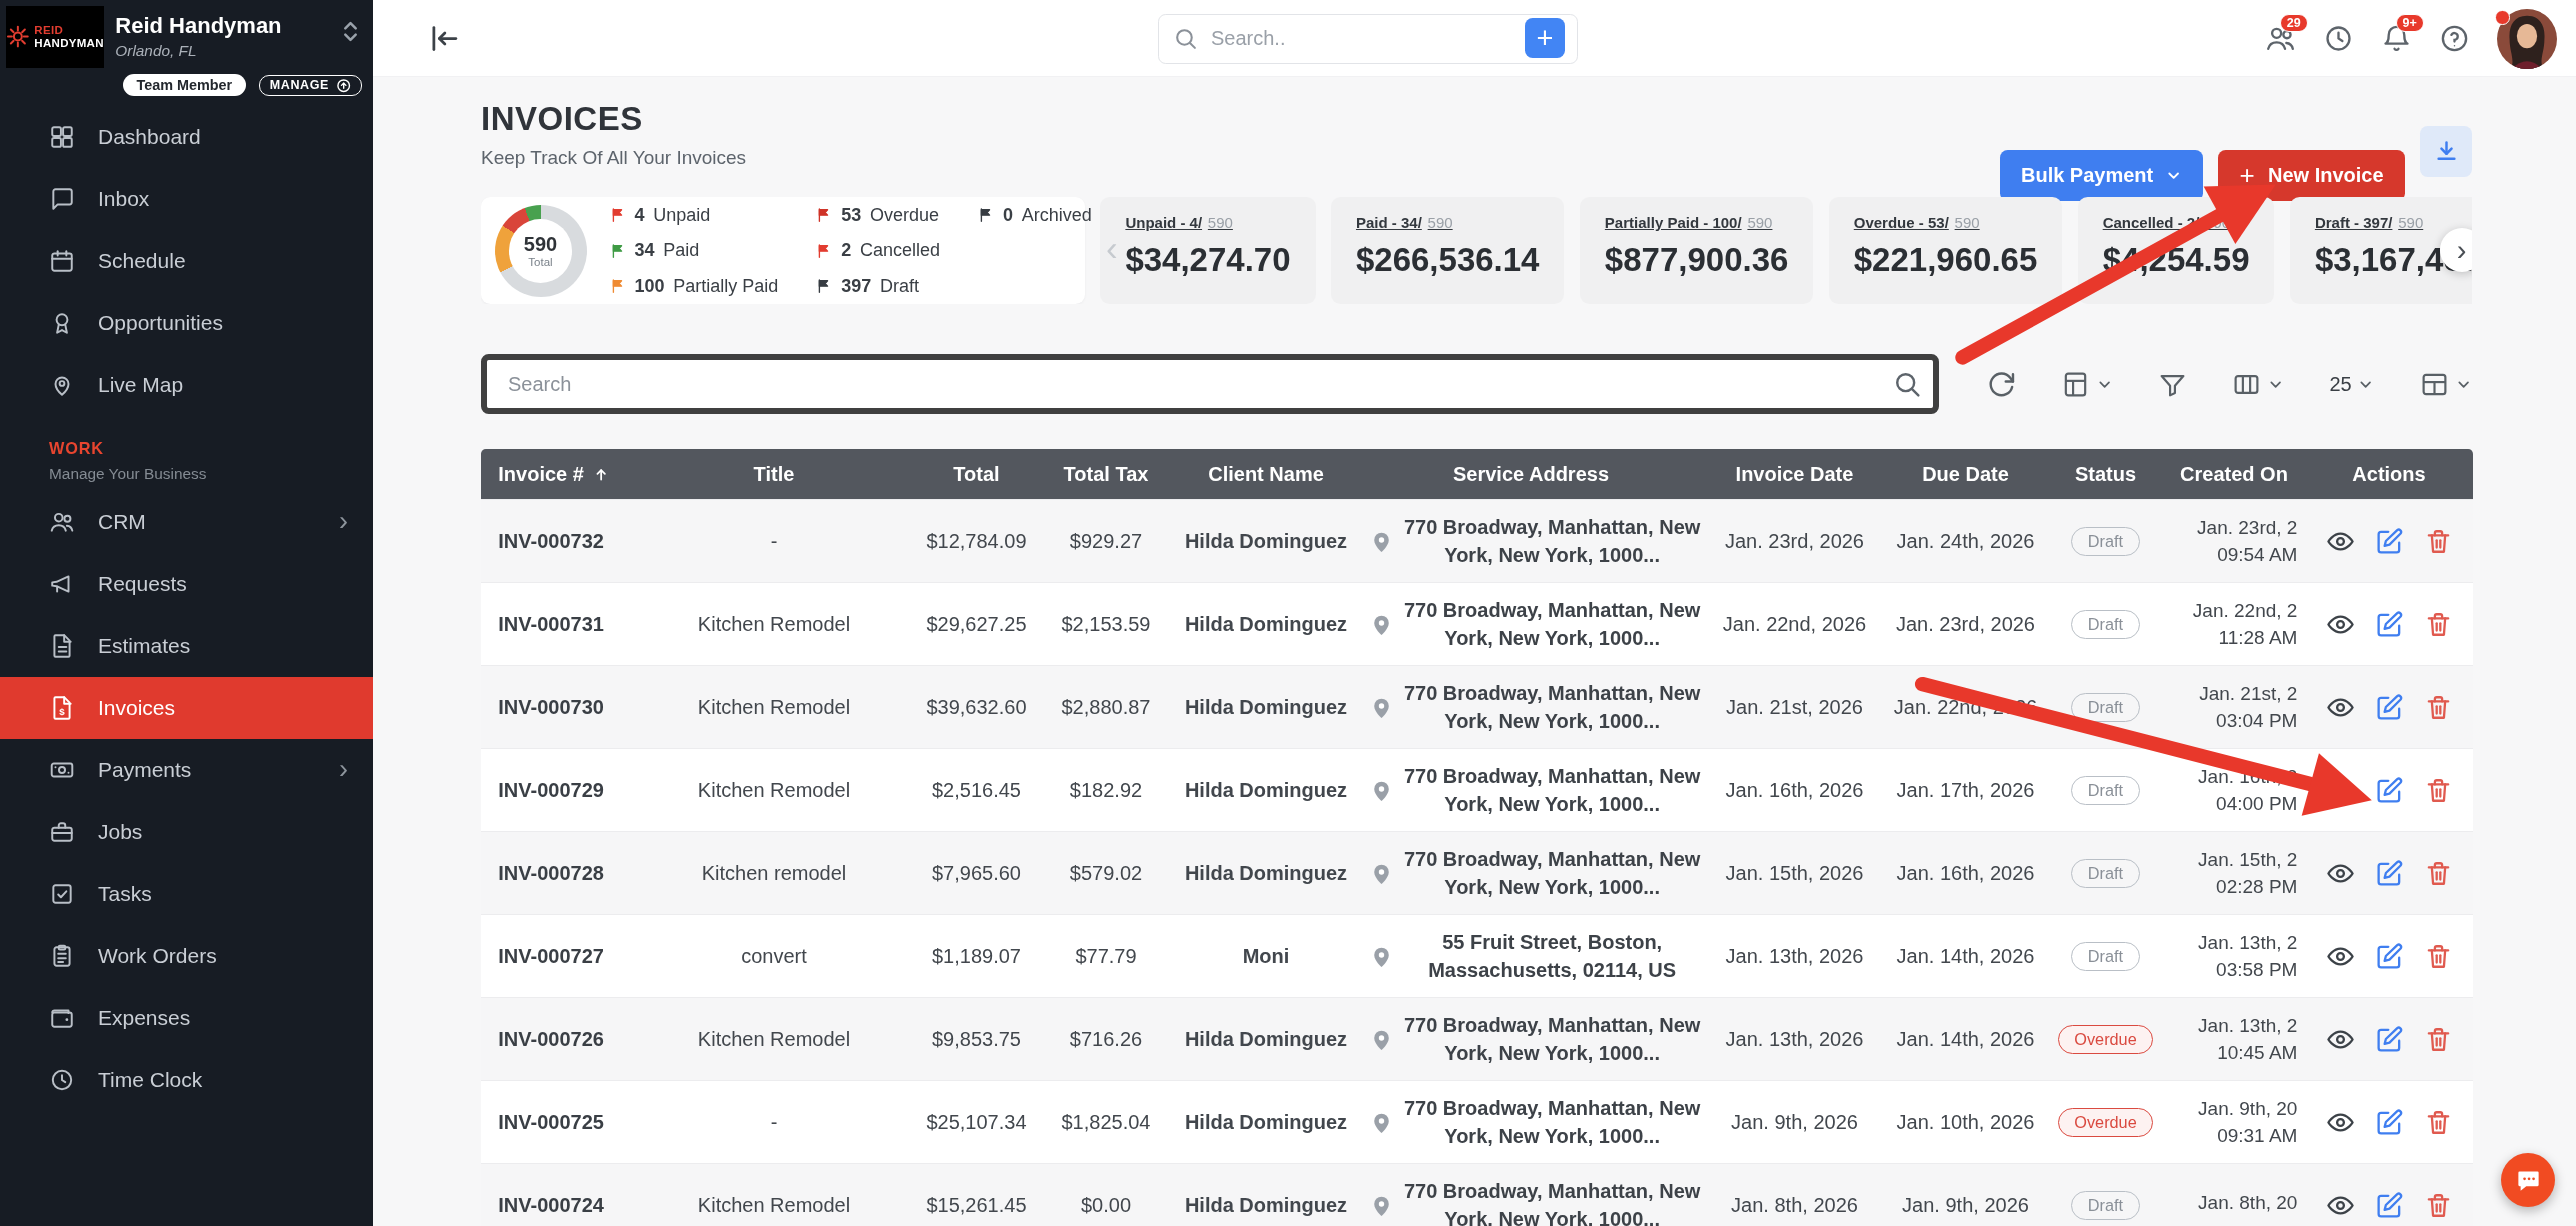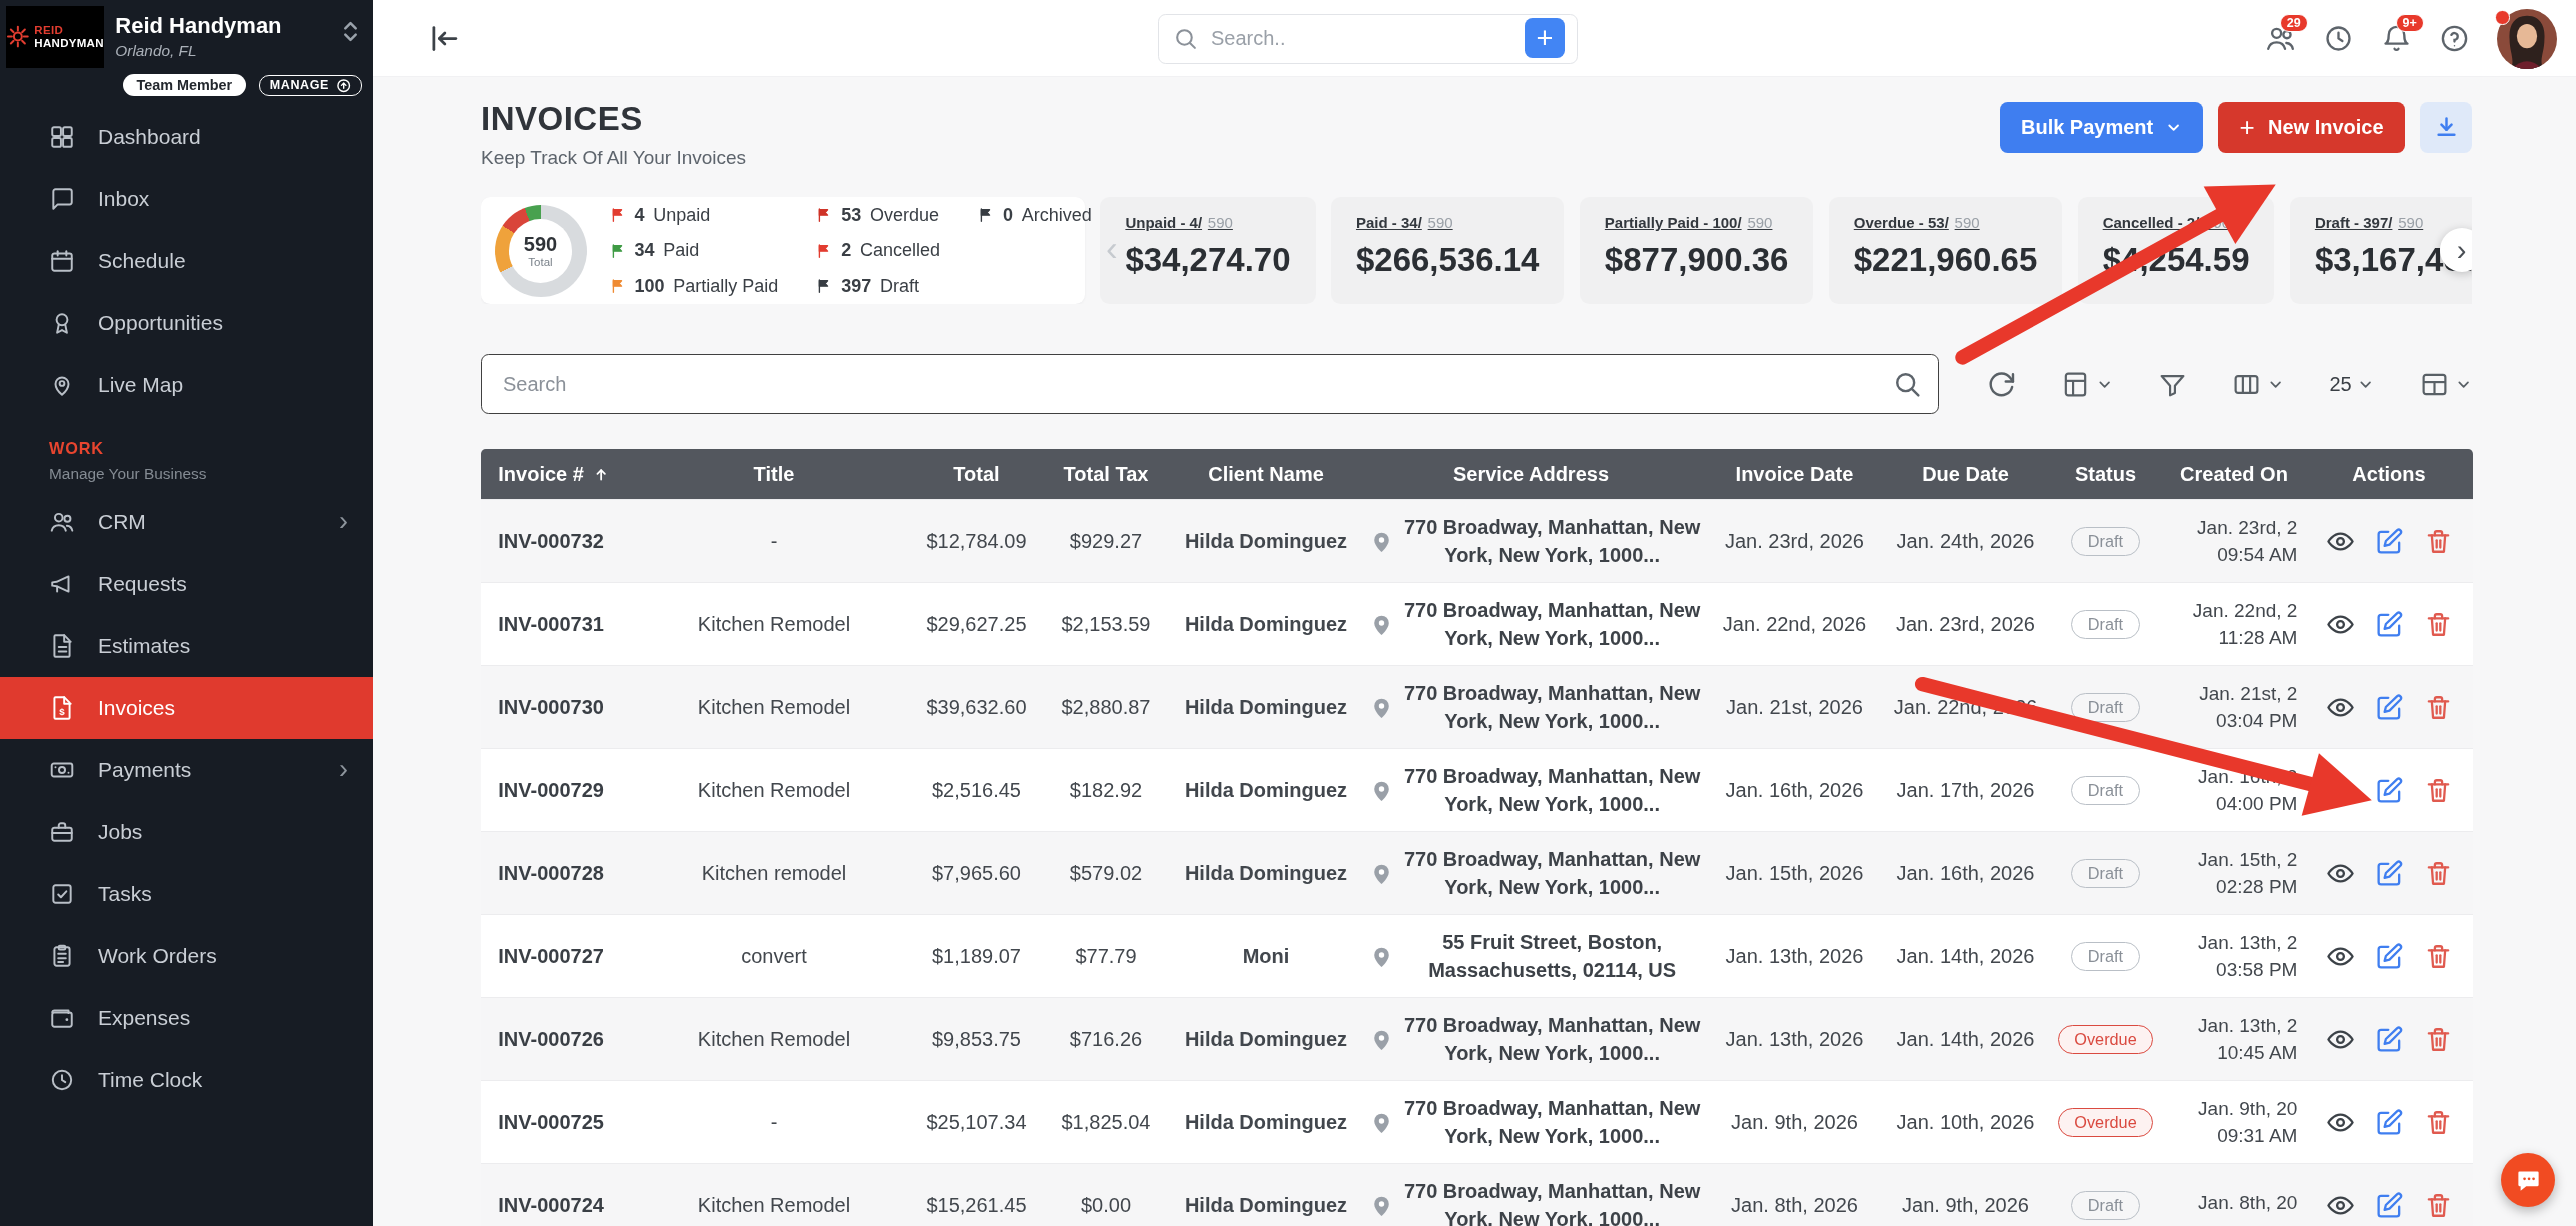--- a/index.html
+++ b/index.html
@@ -55,21 +55,21 @@
   .avatar{position:relative;width:60px;height:60px;border-radius:50%;flex:none;cursor:pointer;}
   .avatar .av-img{width:60px;height:60px;border-radius:50%;overflow:hidden;display:block;}
   .avatar .av-dot{position:absolute;left:-1.9px;top:1.9px;width:14.4px;height:14.4px;background:#e8392b;border:1.9px solid #fff;border-radius:50%;}
 
   
   .content{position:absolute;left:373px;top:77px;right:0;bottom:0;padding:0 104px 0 108px;overflow:hidden;}
   .page-head{display:flex;align-items:flex-start;justify-content:space-between;margin-top:23px;height:83px;}
   .page-title{font-size:33px;font-weight:800;color:#30343a;letter-spacing:0.5px;}
   .page-sub{font-size:19px;color:#5d646c;margin-top:8.7px;}
   .head-actions{display:flex;gap:15.4px;align-items:center;margin-top:1.9px;}
-  .btn{height:51px;border:none;border-radius:7.7px;font-size:20px;font-weight:bold;font-family:inherit;display:flex;align-items:center;gap:11.5px;padding:0 21px;cursor:pointer;}
+  .btn{height:51px;border:none;border-radius:7.7px;font-size:20px;font-weight:bold;font-family:inherit;display:flex;align-items:center;gap:11.5px;padding:0 21px;cursor:pointer;margin-top:48px;}
   .btn-blue{background:#3f7ef0;color:#fff;}
   .btn-red{background:#d6382c;color:#fff;}
   .btn .bchev{width:17.3px;height:17.3px;display:flex;}
   .btn .bchev svg{width:100%;height:100%;}
   .btn-red .plus{font-size:26px;font-weight:normal;margin-right:1.9px;}
   .btn-dl{width:52px;height:51px;background:#dfe9f9;border:none;border-radius:7.7px;color:#3f7ef0;display:flex;align-items:center;justify-content:center;cursor:pointer;}
   .btn-dl svg{width:27px;height:27px;}
 
   
   .stats-row{position:relative;display:flex;gap:15.4px;margin-top:14.4px;height:107px;overflow:hidden;}
@@ -89,21 +89,21 @@
   .stat-card{flex:none;background:#f0f0f1;border-radius:9.6px;padding:16.3px 25px 0 25px;}
   .stat-label{font-size:15px;color:#33383e;font-weight:bold;white-space:nowrap;text-decoration:underline;}
   .stat-label .denom{color:#9aa0a7;font-weight:normal;margin-left:5.8px;}
   .stat-amount{font-size:33px;font-weight:800;color:#2b2f34;margin-top:10.6px;white-space:nowrap;}
   .carousel-prev{position:absolute;left:625px;top:33px;font-size:35px;color:#c6cacf;z-index:2;line-height:1;cursor:pointer;}
   .carousel-next{position:absolute;right:-11.5px;top:31px;width:44px;height:44px;background:#fff;border-radius:50%;box-shadow:0 1.9px 9.6px rgba(0,0,0,.2);display:flex;align-items:center;justify-content:center;font-size:29px;color:#4a4f55;z-index:2;cursor:pointer;line-height:1;}
 
   
   .filter-row{display:flex;align-items:center;margin-top:50px;height:60px;}
   .search-wrap{position:relative;width:1458px;height:60px;flex:none;}
-  .search-wrap input{width:100%;height:100%;background:#fff;border:1px solid #404040;border-radius:7.7px;font-size:20px;color:#3a3f45;padding:0 62px 0 21px;font-family:inherit;outline:none;}
+  .search-wrap input{width:100%;height:100%;background:#fff;border:6px solid #404040;border-radius:7.7px;font-size:20px;color:#3a3f45;padding:0 62px 0 21px;font-family:inherit;outline:none;}
   .search-wrap input::placeholder{color:#8b9199;}
   .search-wrap .glass{position:absolute;right:17.3px;top:15.4px;width:29px;height:29px;color:#5d646b;}
   .search-wrap .glass svg{width:100%;height:100%;}
   .filter-tools{flex:1;display:flex;align-items:center;justify-content:space-between;padding-left:48px;}
   .tool{display:flex;align-items:center;gap:5.8px;color:#596066;cursor:pointer;}
   .tool svg.main{width:29px;height:29px;}
   .tool svg.chev{width:17.3px;height:17.3px;}
   .tool .psize{font-size:20px;color:#3a3f45;}
 
   

